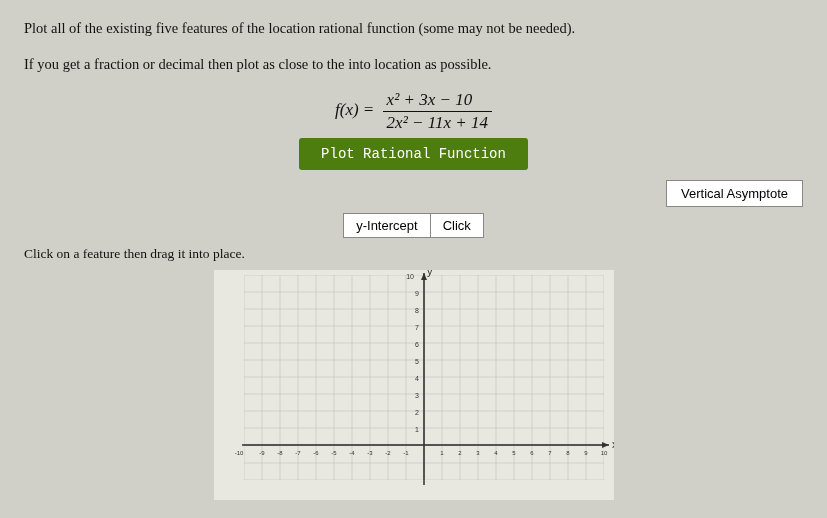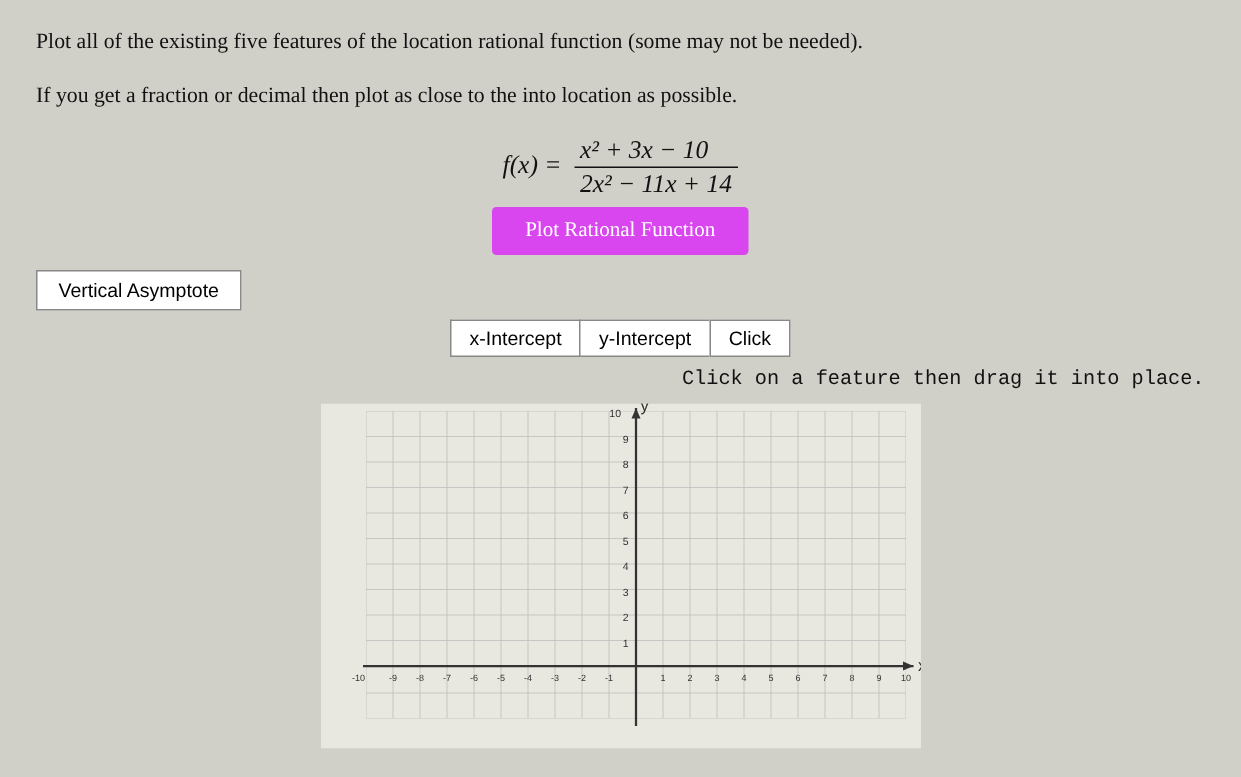--- a/index.html
+++ b/index.html
@@ -38,32 +38,32 @@
     .fraction-bar {
       display: block;
       border-top: 1.5px solid #111;
       margin: 1px 0;
     }
     .button-area {
       text-align: center;
       margin-bottom: 10px;
     }
     .plot-btn {
-      background: #d946ef;
+      background: #4d7c0f;
       color: #fff;
       border: none;
       padding: 8px 22px;
       font-size: 14px;
-      font-family: Liberation Serif, serif;
+      font-family: Liberation Mono, monospace;
       cursor: pointer;
       border-radius: 3px;
     }
     .feature-buttons {
       display: flex;
-      justify-content: flex-start;
+      justify-content: flex-end;
       gap: 4px;
       margin-bottom: 6px;
     }
     .feature-btn {
       background: #fff;
       border: 1px solid #888;
       padding: 5px 14px;
       font-size: 13px;
       font-family: Arial, sans-serif;
       cursor: pointer;
@@ -82,24 +82,24 @@
       border: 1px solid #888;
       padding: 4px 12px;
       font-size: 13px;
       font-family: Arial, sans-serif;
       cursor: pointer;
     }
     .sub-feature-btn:not(:last-child) {
       border-right: none;
     }
     .click-instruction {
-      text-align: right;
+      text-align: left;
       font-size: 13.5px;
       margin-bottom: 8px;
-      font-family: Liberation Mono, monospace;
+      font-family: Liberation Serif, serif;
     }
     .graph-container {
       display: flex;
       justify-content: center;
       align-items: flex-start;
       position: relative;
     }
     .graph-wrapper {
       position: relative;
       width: 400px;
@@ -128,21 +128,20 @@
 
 <div class="button-area">
   <button class="plot-btn">Plot Rational Function</button>
 </div>
 
 <div class="feature-buttons">
   <button class="feature-btn">Vertical Asymptote</button>
 </div>
 
 <div class="sub-feature-buttons">
-  <button class="sub-feature-btn">x-Intercept</button>
   <button class="sub-feature-btn">y-Intercept</button>
   <button class="sub-feature-btn">Click</button>
 </div>
 
 <p class="click-instruction">Click on a feature then drag it into place.</p>
 
 <div class="graph-container">
   <div class="graph-wrapper">
     <svg class="graph" viewBox="0 0 400 230">
 

